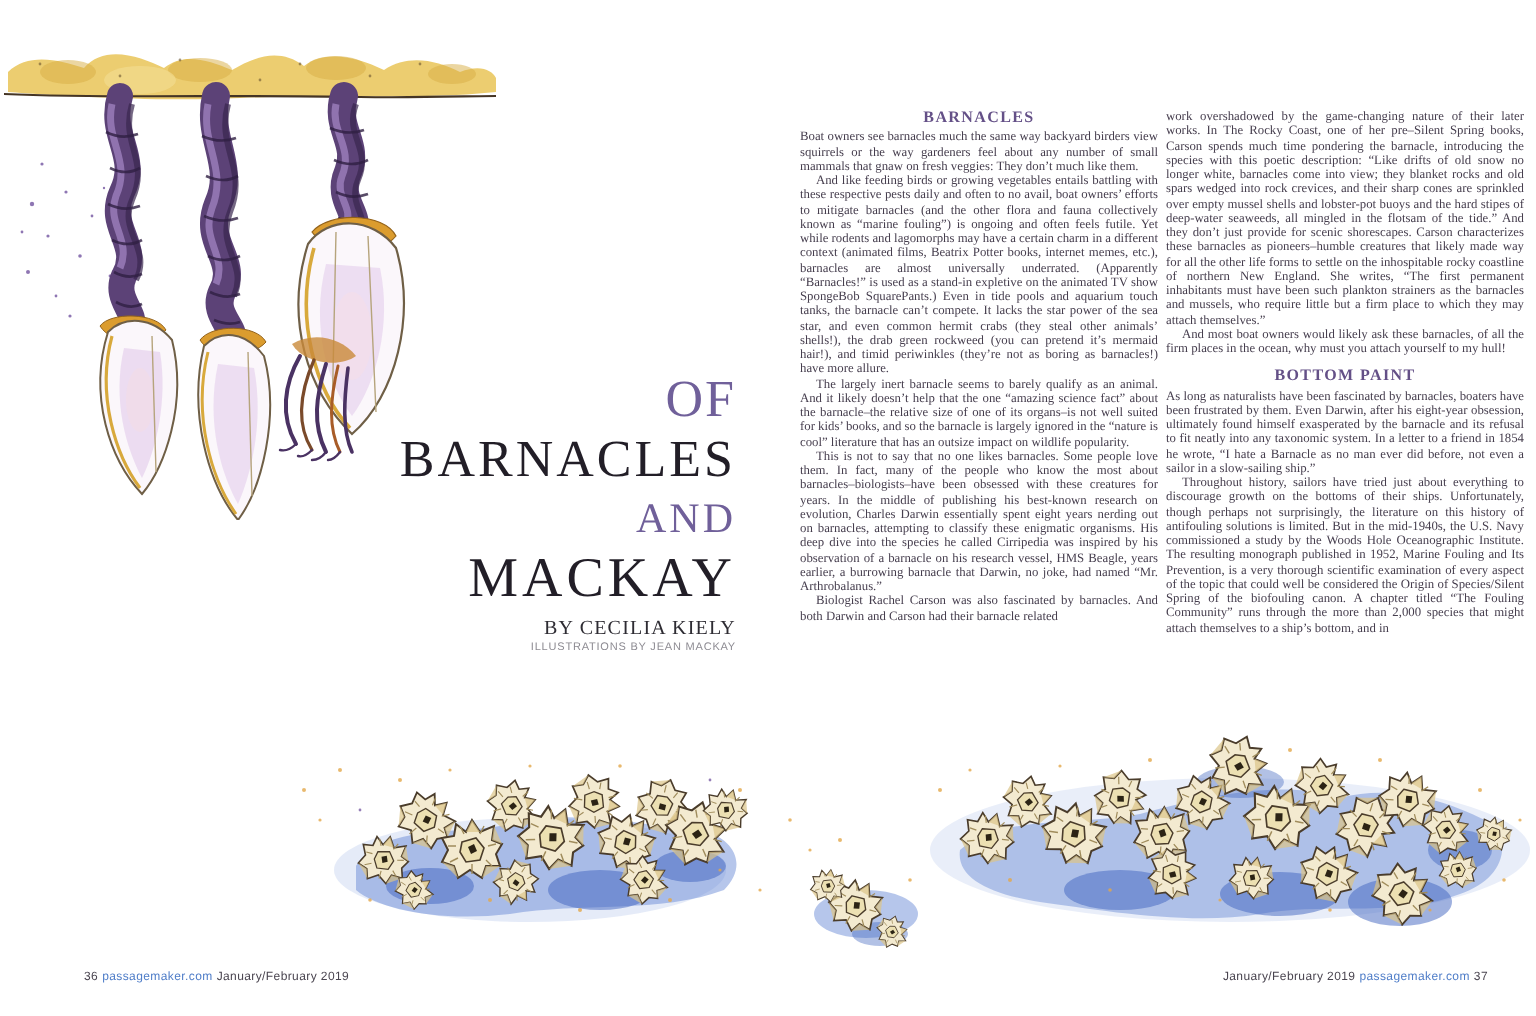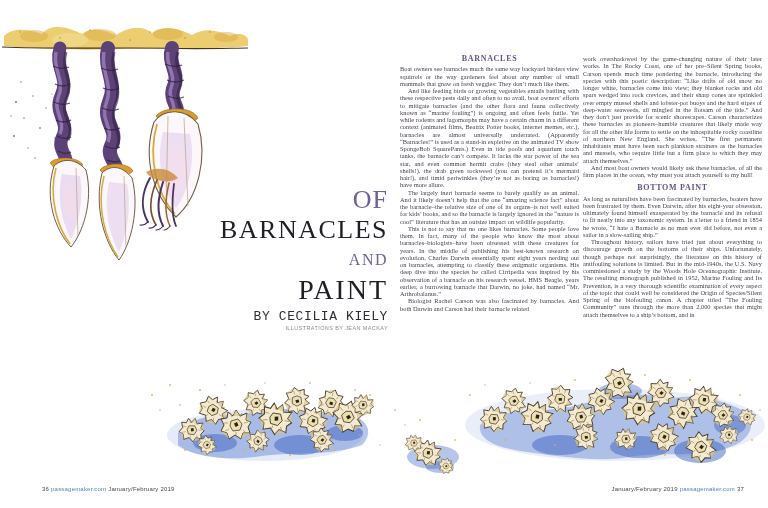--- a/index.html
+++ b/index.html
@@ -2,28 +2,28 @@
 <html><head>
 <meta charset="utf-8">
 <style>
   html,body{margin:0;padding:0;background:#e8e8e8;}
   .spread{
     position:relative;width:768px;height:508px;margin:0 auto;
     background:#ffffff;overflow:hidden;
     font-family:"Liberation Serif", serif;
   }
   
-  .title-block{position:absolute;top:186px;right:380px;text-align:right;}
+  .title-block{position:absolute;top:186px;right:400px;text-align:right;}
   .title-line{display:block;font-family:"Liberation Serif", serif;}
   .tl-of{font-size:26px;line-height:28px;letter-spacing:1px;color:#70609a;}
   .tl-barnacles{font-size:26px;line-height:31px;letter-spacing:1.5px;color:#221e27;}
-  .tl-and{font-size:16px;line-height:29px;letter-spacing:1.5px;color:#70609a;}
+  .tl-and{font-size:21px;line-height:29px;letter-spacing:1.5px;color:#70609a;}
   .tl-bottom{font-size:28px;line-height:31px;letter-spacing:2px;color:#221e27;}
   .tl-paint{font-size:31px;line-height:33px;letter-spacing:3px;color:#221e27;}
-  .byline{font-family:Liberation Mono, monospace;font-size:13px;letter-spacing:.6px;
+  .byline{font-family:Liberation Serif, serif;font-size:10px;letter-spacing:.6px;
           color:#2e2c33;margin-top:4px;}
   .credit{font-family:"Liberation Sans", sans-serif;font-size:5.5px;letter-spacing:.4px;
           color:#8d8b92;margin-top:1px;}
   
   .col{position:absolute;top:55px;width:179px;font-size:6.4px;line-height:7.25px;
        text-align:justify;color:#463e4e;}
   .col1{left:400px;}
   .col2{left:583px;}
   .col p{margin:0;text-indent:8px;}
   .col p.noindent{text-indent:0;}
@@ -242,21 +242,21 @@
       <circle cx="180" cy="50" r=".7" fill="#7b5fa6"></circle>
         <circle cx="355" cy="35" r=".7" fill="#7b5fa6"></circle>
     </g>
   </svg>
 
   <div>
     <div class="title-block">
       <span class="title-line tl-of">OF</span>
       <span class="title-line tl-barnacles">BARNACLES</span>
       <span class="title-line tl-and">AND</span>
-      <span class="title-line tl-bottom">PAINT</span>
+      <span class="title-line tl-bottom">MACKAY</span>
       <div class="byline">BY CECILIA KIELY</div>
       <div class="credit">ILLUSTRATIONS BY JEAN MACKAY</div>
     </div>
     <div class="folio folio-left">
       <span>36</span><span class="sep"></span><span class="link">passagemaker.com</span><span class="sep"></span><span>January/February 2019</span>
     </div>
   </div>
 
   <div>
     <div class="col col1">

